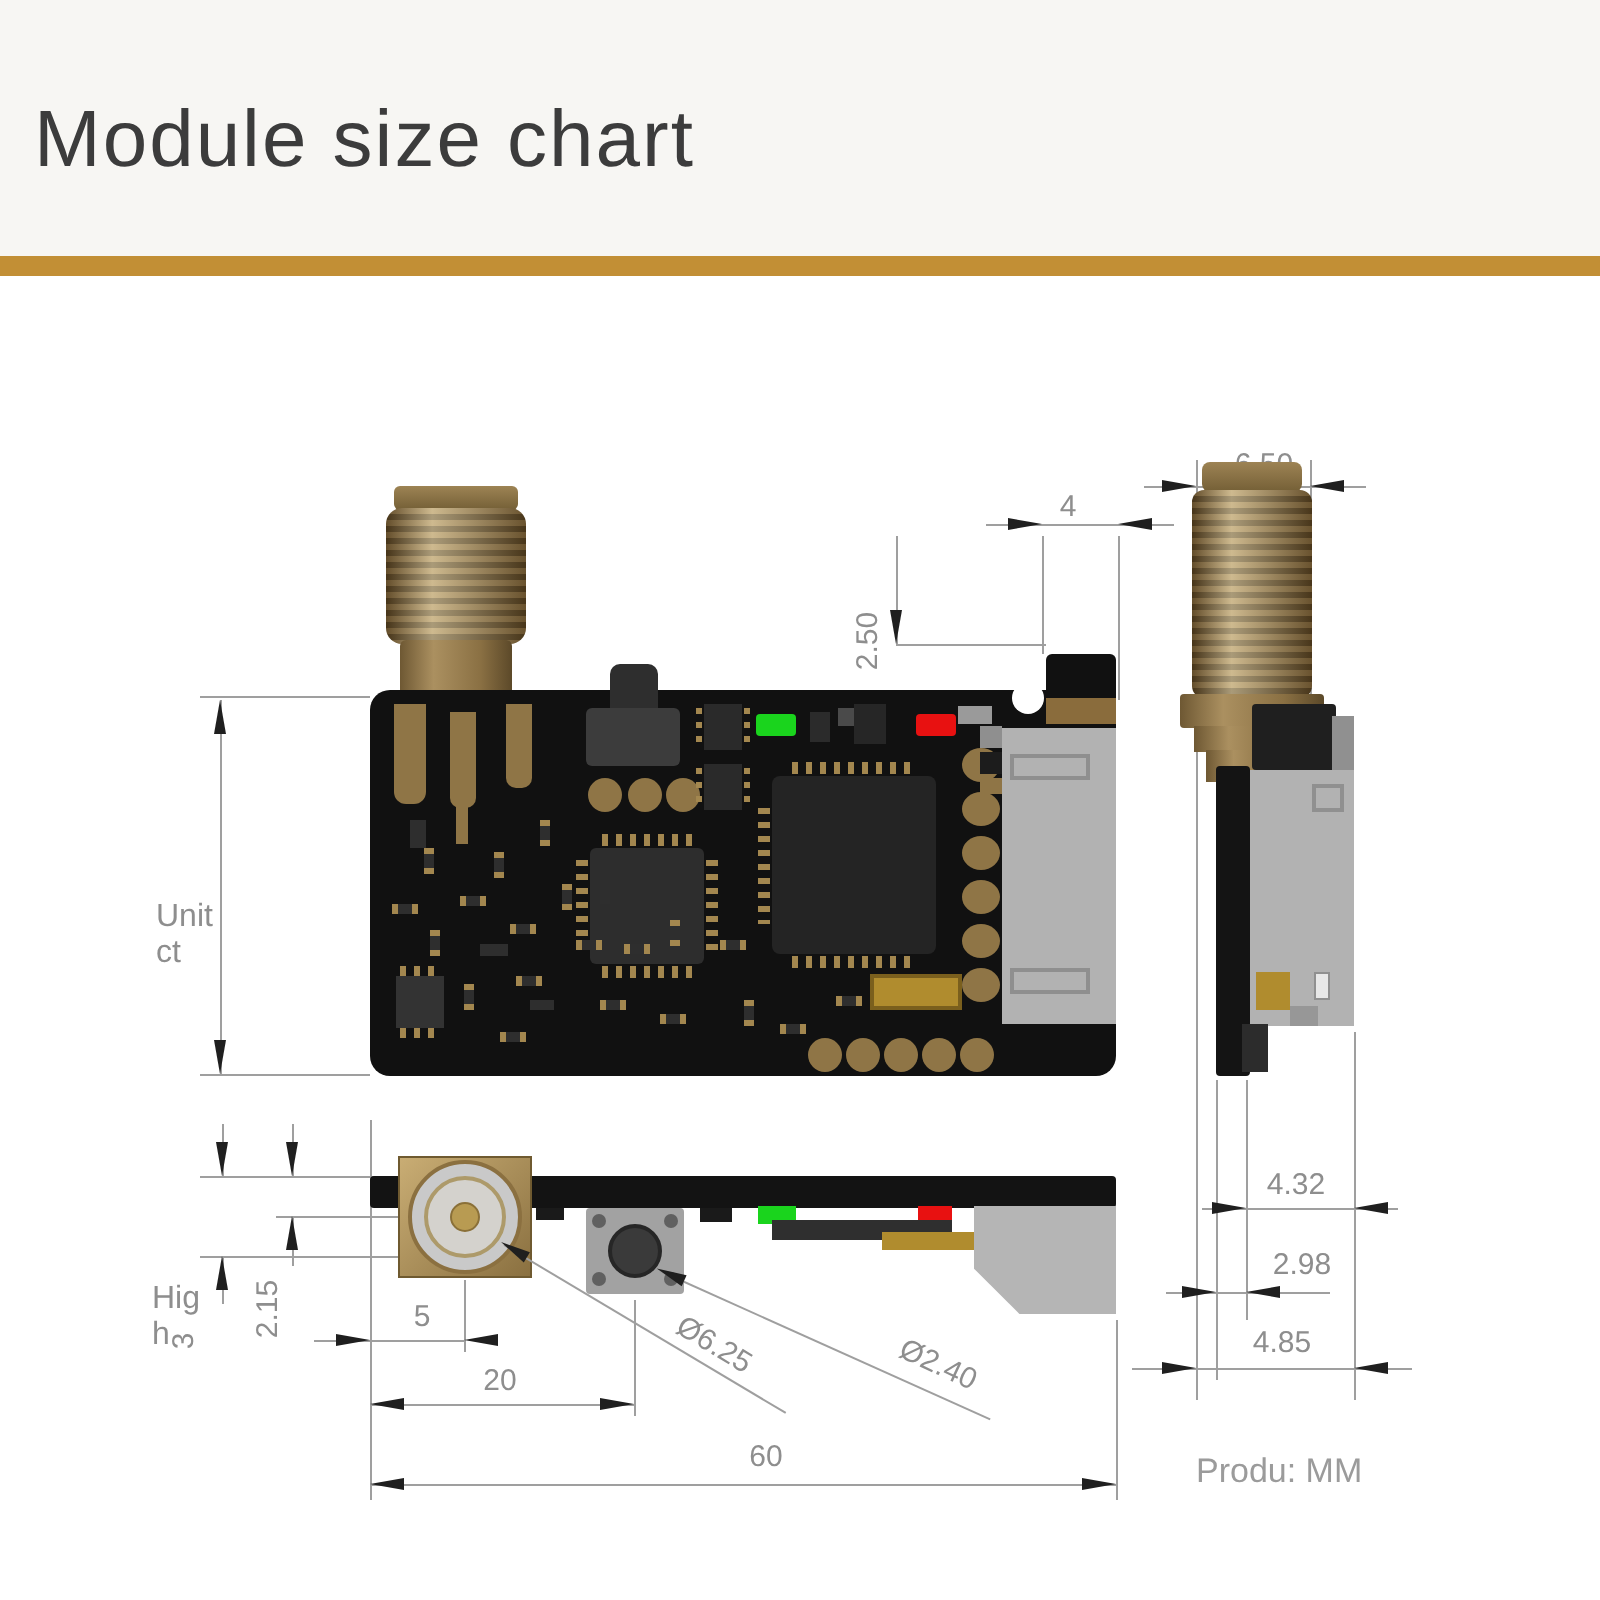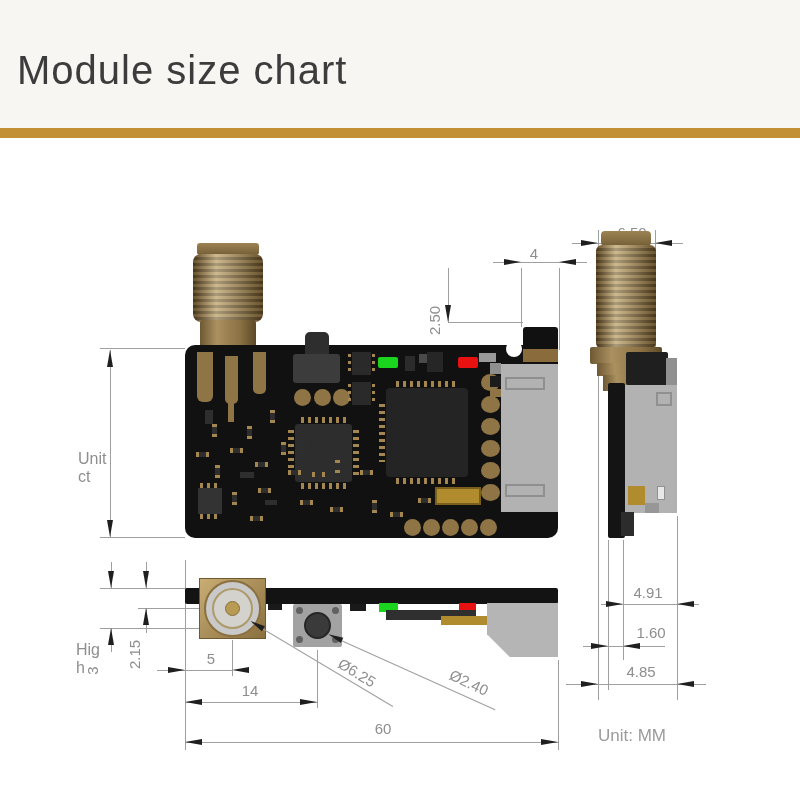--- a/index.html
+++ b/index.html
@@ -70,26 +70,26 @@
   <div class="aL" style="left:655px;top:240px"></div>
   <div class="dt" style="left:611px;top:224px;width:42px">6.50</div>
 
   <div class="v" style="left:608px;top:540px;height:150px"></div>
   <div class="v" style="left:623px;top:540px;height:120px"></div>
   <div class="v" style="left:677px;top:516px;height:184px"></div>
 
   <div class="h" style="left:601px;top:604px;width:98px"></div>
   <div class="aR" style="left:606px;top:601px"></div>
   <div class="aL" style="left:677px;top:601px"></div>
-  <div class="dt" style="left:626px;top:584px;width:44px">4.91</div>
+  <div class="dt" style="left:626px;top:584px;width:44px">4.32</div>
 
   <div class="h" style="left:583px;top:646px;width:82px"></div>
   <div class="aR" style="left:591px;top:643px"></div>
   <div class="aL" style="left:623px;top:643px"></div>
-  <div class="dt" style="left:629px;top:624px;width:44px">1.60</div>
+  <div class="dt" style="left:629px;top:624px;width:44px">2.98</div>
 
   <div class="h" style="left:566px;top:684px;width:140px"></div>
   <div class="aR" style="left:581px;top:681px"></div>
   <div class="aL" style="left:677px;top:681px"></div>
   <div class="dt" style="left:619px;top:663px;width:44px">4.85</div>
 
   <div class="v" style="left:185px;top:560px;height:190px"></div>
   <div class="v" style="left:558px;top:660px;height:90px"></div>
   <div class="v" style="left:232px;top:640px;height:36px"></div>
   <div class="v" style="left:317px;top:650px;height:58px"></div>
@@ -114,21 +114,21 @@
   <div class="dt r270" style="left:112px;top:646px;width:44px">2.15</div>
 
   <div class="h" style="left:157px;top:670px;width:75px"></div>
   <div class="aR" style="left:168px;top:667px"></div>
   <div class="aL" style="left:232px;top:667px"></div>
   <div class="dt" style="left:203px;top:650px;width:16px">5</div>
 
   <div class="h" style="left:185px;top:702px;width:132px"></div>
   <div class="aL" style="left:185px;top:699px"></div>
   <div class="aR" style="left:300px;top:699px"></div>
-  <div class="dt" style="left:236px;top:682px;width:28px">14</div>
+  <div class="dt" style="left:236px;top:682px;width:28px">20</div>
 
   <div class="h" style="left:185px;top:742px;width:373px"></div>
   <div class="aL" style="left:185px;top:739px"></div>
   <div class="aR" style="left:541px;top:739px"></div>
   <div class="dt" style="left:369px;top:720px;width:28px">60</div>
 
   <div>
     <div class="abs brassF" style="left:197px;top:243px;width:62px;height:12px;border-radius:3px"></div>
     <div class="abs threads" style="left:193px;top:254px;width:70px;height:68px;border-radius:8px"></div>
     <div class="abs brassV" style="left:200px;top:320px;width:56px;height:28px;border-radius:3px"></div>
@@ -272,14 +272,14 @@
 
   <div class="leader" style="left:252px;top:622px;width:164px;transform:rotate(30.8deg)">
       <div class="tip"></div>
     </div>
   <div class="leader" style="left:330px;top:635px;width:181px;transform:rotate(24.2deg)">
       <div class="tip"></div>
     </div>
   <div class="dt" style="left:328px;top:664px;width:58px;transform:rotate(31deg)">Ø6.25</div>
   <div class="dt" style="left:440px;top:674px;width:58px;transform:rotate(25deg)">Ø2.40</div>
 
-  <div class="unit">Unit: MM</div>
+  <div class="unit">Produ: MM</div>
 </div>
 
 </body></html>

